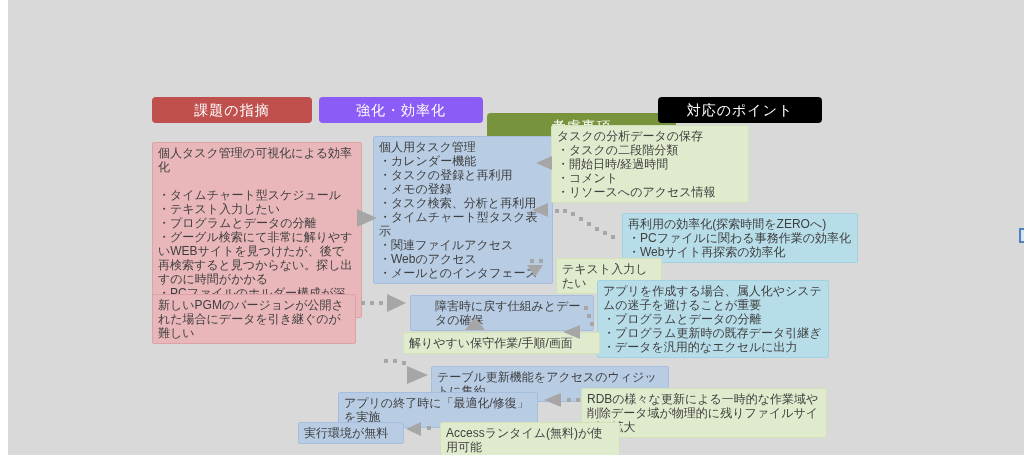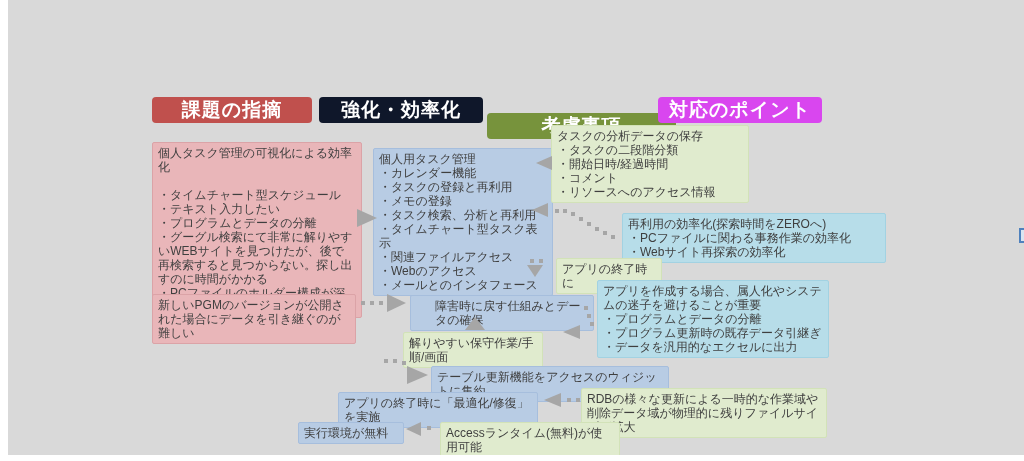--- a/index.html
+++ b/index.html
@@ -1,41 +1,41 @@
 <!DOCTYPE html>
 <html><head>
 <meta charset="utf-8">
 <style>
   html,body{margin:0;padding:0;background:#ffffff;}
   .page{position:relative;width:1024px;height:461px;background:#ffffff;overflow:hidden;
         font-family:"Liberation Sans","DejaVu Sans",sans-serif;}
   .stage{position:absolute;left:8px;top:0;width:1016px;height:455px;background:#d9d9d9;overflow:hidden;}
   
-  .hdr{position:absolute;height:26px;border-radius:4px;color:#ffffff;font-weight:bold;
-       font-size:19px;line-height:26px;text-align:center;letter-spacing:1px;}
+  .hdr{position:absolute;height:26px;border-radius:4px;color:#ffffff;font-weight:normal;
+       font-size:14px;line-height:26px;text-align:center;letter-spacing:1px;}
   .hdr1{left:144px;top:97px;width:160px;background:#c0504d;}
-  .hdr2{left:311px;top:97px;width:164px;background:#0f172a;}
+  .hdr2{left:311px;top:97px;width:164px;background:#8b5cf6;}
   .hdr3{left:479px;top:97px;width:189px;background:#77933c;margin-top:16px;}
-  .hdr4{left:650px;top:97px;width:164px;background:#d946ef;}
+  .hdr4{left:650px;top:97px;width:164px;background:#000000;}
   .box{position:absolute;font-size:12px;line-height:14px;color:#3f3f3f;
        white-space:pre-line;word-break:break-all;padding:3px 5px;border-radius:2px;box-sizing:border-box;}
   .pink {background:#e9b6b9;border:1px solid #dba3a7;}
   .blue {background:#b8cce4;border:1px solid #a6bedd;}
   .green{background:#e0ebce;border:1px solid #d2e2b8;}
   .teal {background:#b7dde9;border:1px solid #a2d2e2;}
   .b-pink1{left:144px;top:142px;width:210px;}
-  .b-blue1{left:365px;top:148px;width:180px;}
+  .b-blue1{left:365px;top:136px;width:180px;}
   .b-green1{left:543px;top:125px;width:198px;}
-  .b-teal1{left:614px;top:213px;width:264px;}
+  .b-teal1{left:614px;top:213px;width:236px;}
   .b-backup{left:548px;top:258px;width:106px;}
   .b-teal2{left:589px;top:280px;width:232px;}
   .b-pink2{left:144px;top:294px;width:204px;}
   .b-blue2{left:402px;top:295px;width:184px;padding-left:24px;}
   .b-pink3{left:140px;top:336px;width:230px;font-size:10px;}
-  .b-green2{left:395px;top:332px;width:140px;}
+  .b-green2{left:395px;top:332px;width:197px;}
   .b-blue3{left:423px;top:366px;width:238px;}
   .b-blue4{left:330px;top:392px;width:200px;}
   .b-green3{left:573px;top:388px;width:246px;}
   .b-blue5{left:290px;top:422px;width:106px;}
   .b-green4{left:432px;top:422px;width:180px;}
   .dot{position:absolute;width:4px;height:4px;background:#a6a6a6;}
   .tri{position:absolute;width:0;height:0;}
   .clip-square{position:absolute;left:1011px;top:228px;width:8px;height:11px;
                background:#dbe5f1;border:2px solid #4f81bd;}
 </style>
@@ -67,21 +67,21 @@
 ・Webのアクセス
 ・メールとのインタフェース</div>
     <div class="box green b-green1">タスクの分析データの保存
 ・タスクの二段階分類
 ・開始日時/経過時間
 ・コメント
 ・リソースへのアクセス情報</div>
     <div class="box teal b-teal1">再利用の効率化(探索時間をZEROへ)
 ・PCファイルに関わる事務作業の効率化
 ・Webサイト再探索の効率化</div>
-    <div class="box green b-backup">アプリの終了時に</div>
+    <div class="box green b-backup">テキスト入力したい</div>
     <div class="box teal b-teal2">アプリを作成する場合、属人化やシステムの迷子を避けることが重要
 ・プログラムとデータの分離
 ・プログラム更新時の既存データ引継ぎ
 ・データを汎用的なエクセルに出力</div>
     <div class="box pink b-pink2">新しいPGMのバージョンが公開された場合にデータを引き継ぐのが難しい</div>
     <div class="box blue b-blue2">障害時に戻す仕組みとデータの確保</div>
     <div class="box green b-green2">解りやすい保守作業/手順/画面</div>
     <div class="box blue b-blue3">テーブル更新機能をアクセスのウィジットに集約</div>
     <div class="box blue b-blue4">アプリの終了時に「最適化/修復」を実施</div>
     <div class="box green b-green3">RDBの様々な更新による一時的な作業域や削除データ域が物理的に残りファイルサイズが拡大</div>

